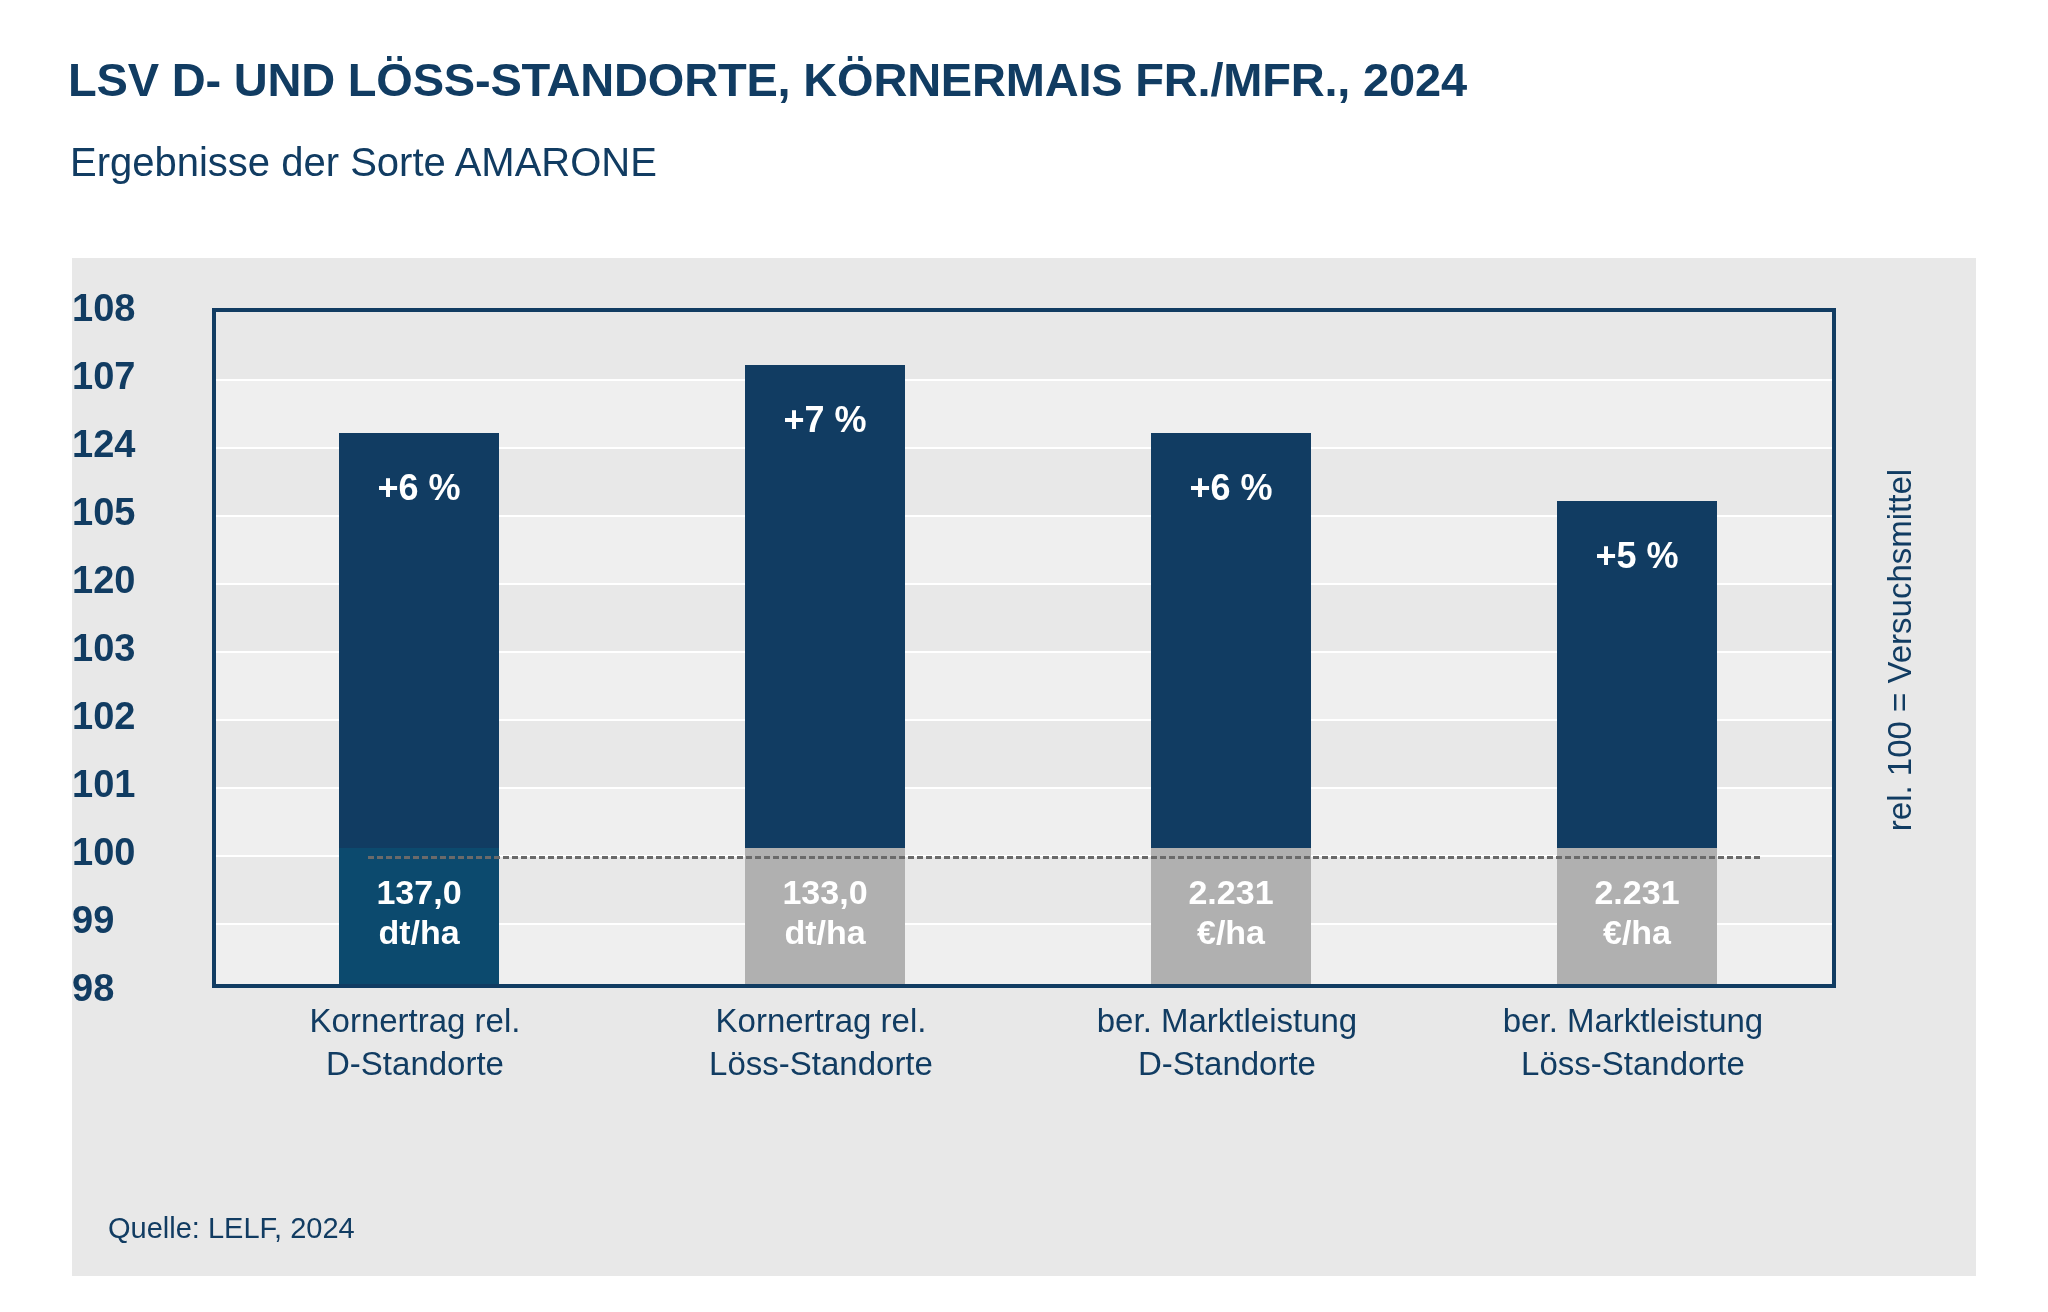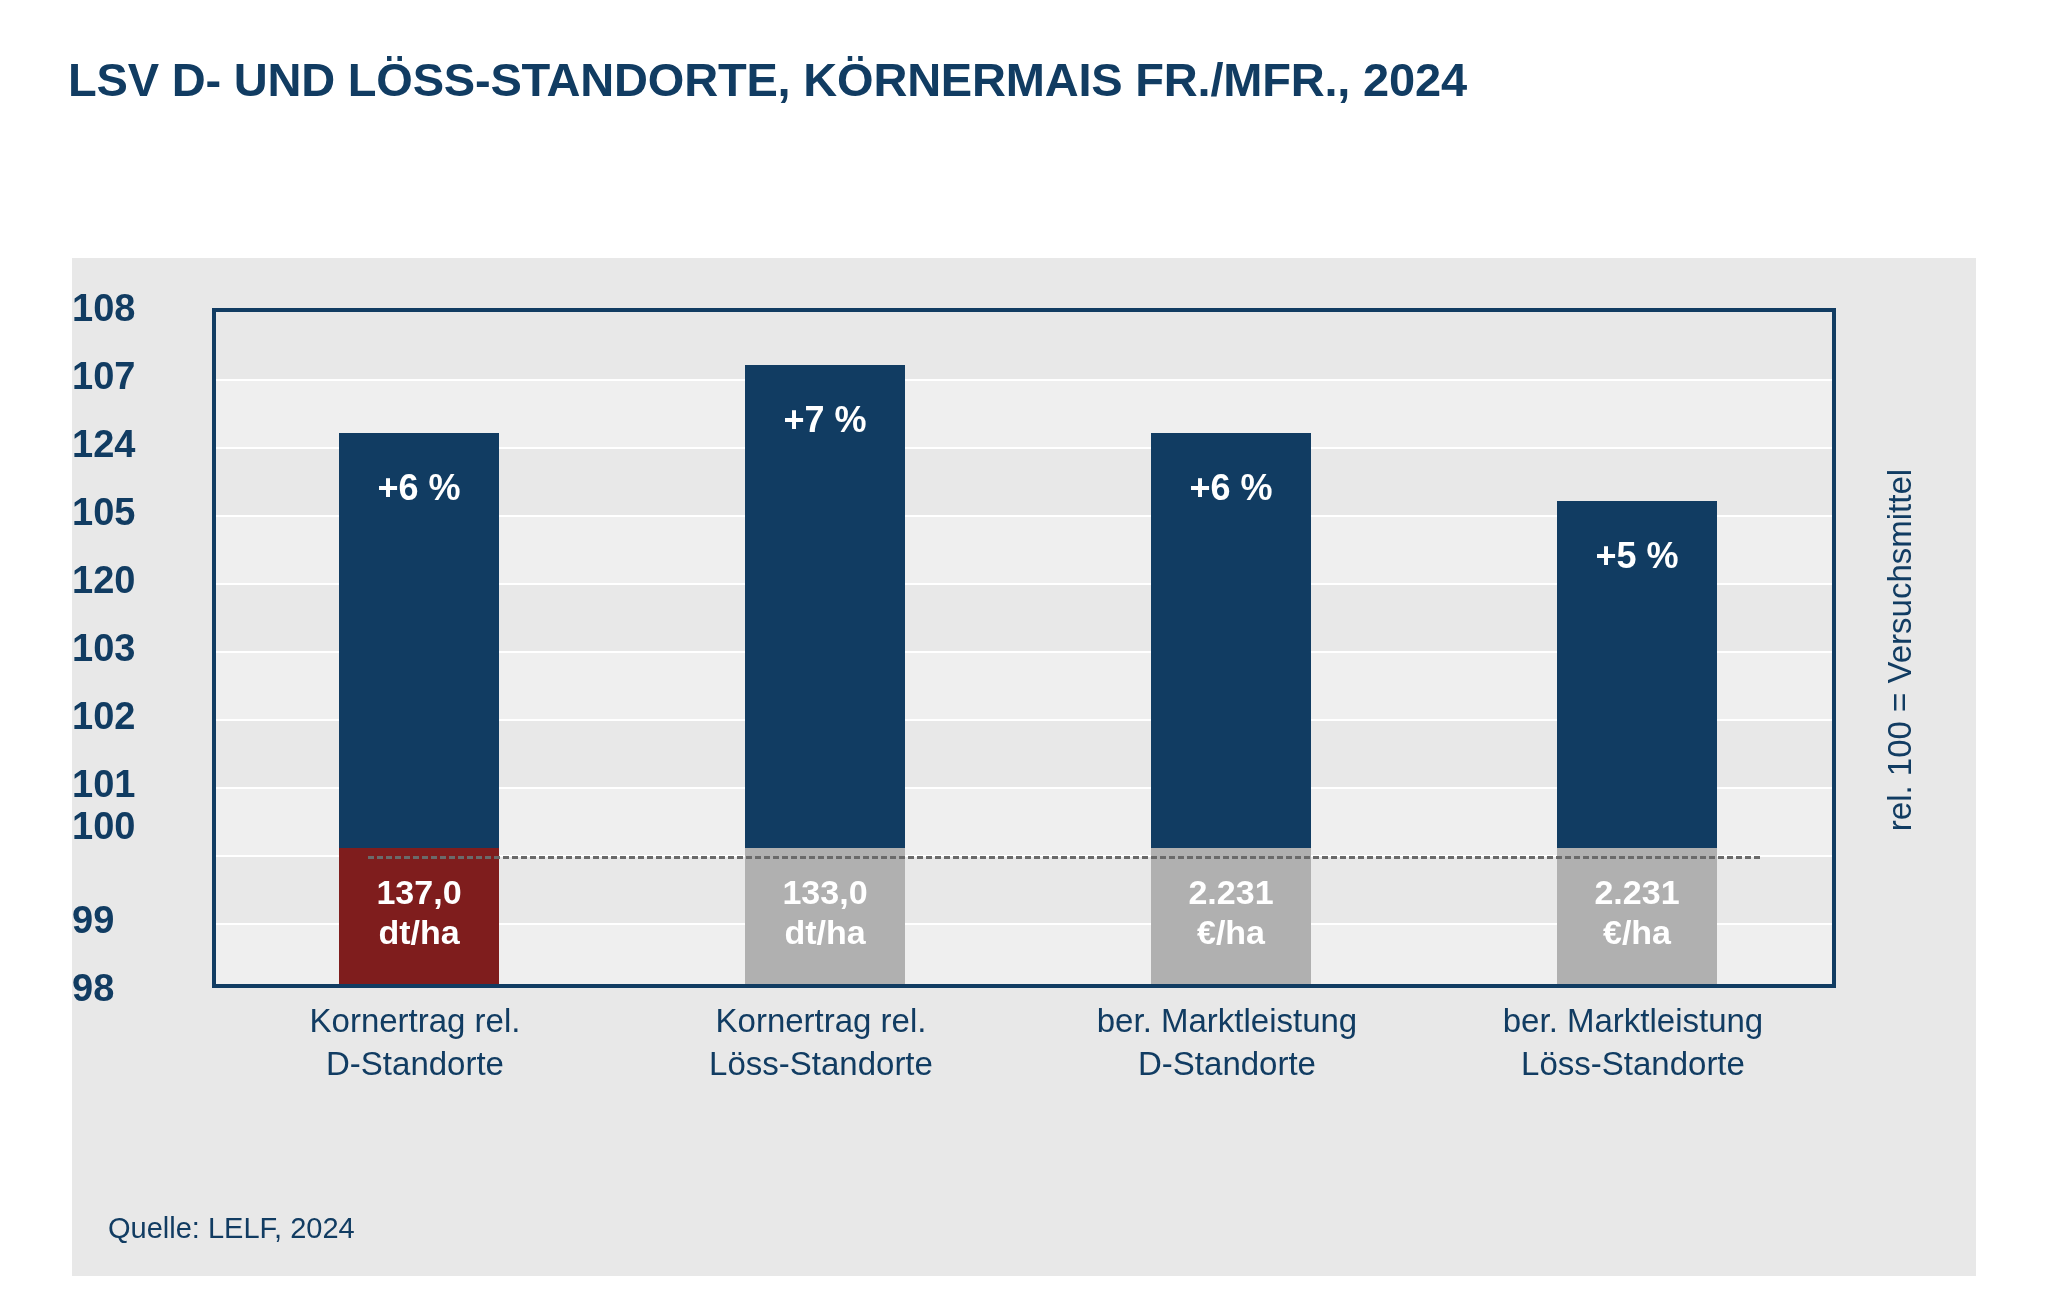--- a/index.html
+++ b/index.html
@@ -193,33 +193,34 @@
     color: #113C62;
     white-space: nowrap;
   }
 </style>
 </head>
 <body>
 
 <div id="page">
 
   <div id="title">LSV D- UND LÖSS-STANDORTE, KÖRNERMAIS FR./MFR., 2024</div>
+  <div id="subtitle">Ergebnisse der Sorte AMARONE</div>
 
   <div id="panel"></div>
 
   <div id="yaxis">
       <div class="ytick" style="top: 0px;">108</div>
       <div class="ytick" style="top: 68px;">107</div>
       <div class="ytick" style="top: 136px;">124</div>
       <div class="ytick" style="top: 204px;">105</div>
       <div class="ytick" style="top: 272px;">120</div>
       <div class="ytick" style="top: 340px;">103</div>
       <div class="ytick" style="top: 408px;">102</div>
       <div class="ytick" style="top: 476px;">101</div>
-      <div class="ytick" style="top: 518px;">100</div>
+      <div class="ytick" style="top: 544px;">100</div>
       <div class="ytick" style="top: 612px;">99</div>
       <div class="ytick" style="top: 680px; margin-left: 24px;">98</div>
     </div>
 
   <div id="plot-frame">
     <div id="bands">
         <div class="band" style="top: 612px; height: 68px; background: rgb(239, 239, 239);"></div>
         <div class="band" style="top: 544px; height: 68px; background: rgb(232, 232, 232);"></div>
         <div class="band" style="top: 476px; height: 68px; background: rgb(239, 239, 239);"></div>
         <div class="band" style="top: 408px; height: 68px; background: rgb(232, 232, 232);"></div>
@@ -236,21 +237,21 @@
         <div class="gridline" style="top: 475px; background: rgb(255, 255, 255);"></div>
         <div class="gridline" style="top: 407px; background: rgb(255, 255, 255);"></div>
         <div class="gridline" style="top: 339px; background: rgb(255, 255, 255);"></div>
         <div class="gridline" style="top: 271px; background: rgb(255, 255, 255);"></div>
         <div class="gridline" style="top: 203px; background: rgb(255, 255, 255);"></div>
         <div class="gridline" style="top: 135px; background: rgb(255, 255, 255);"></div>
         <div class="gridline" style="top: 67px; background: rgb(255, 255, 255);"></div>
       </div>
     <div id="bars">
         <div class="bar-group" style="left: 123px; width: 160px; height: 680px;">
-          <div class="bar-base" style="height: 136px; background: #7f1d1d;">
+          <div class="bar-base" style="height: 136px; background: #0c4a6e;">
             <div class="bar-val">
               <div>137,0</div>
               <div>dt/ha</div>
             </div>
           </div>
           <div class="bar-top" style="top: 129.2px; height: 414.8px; background: rgb(17, 60, 98);">
             <div class="bar-pct">+6 %</div>
           </div>
         </div>
         <div class="bar-group" style="left: 529px; width: 160px; height: 680px;">

